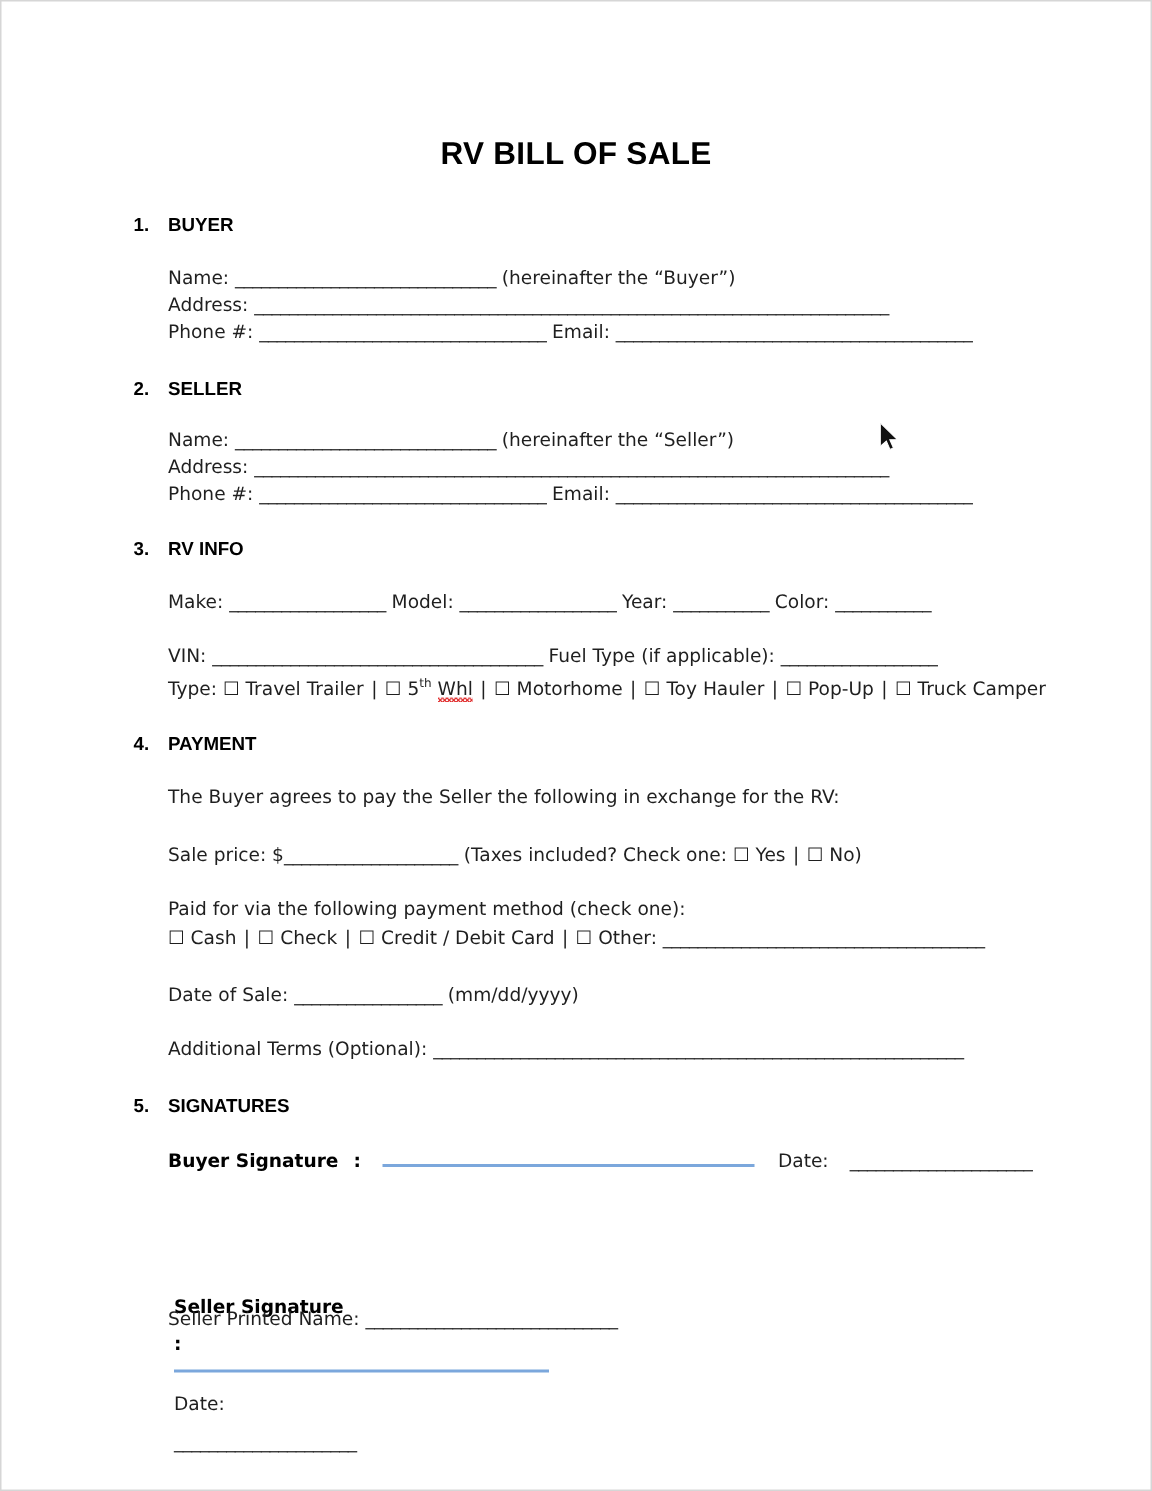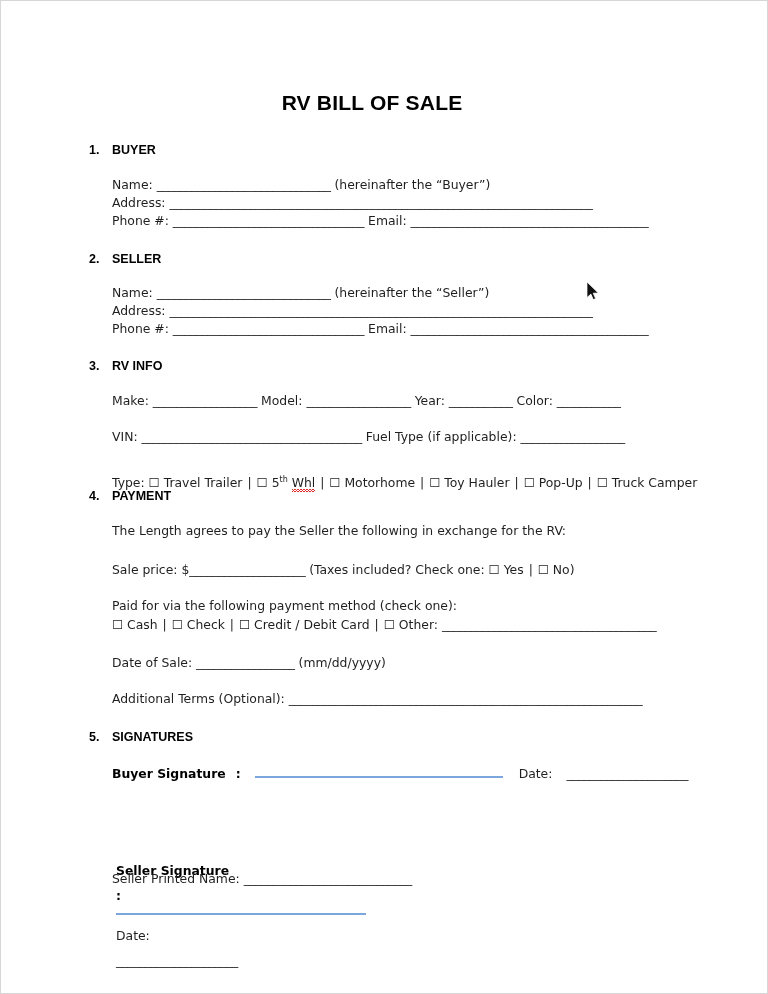--- a/index.html
+++ b/index.html
@@ -23,21 +23,21 @@
     width: 768px;
     height: 994px;
     background: #ffffff;
     border: 1px solid #d6d6d6;
     box-sizing: border-box;
   }
 
   
   .doc-title {
     position: absolute;
-    left: 4px;
+    left: 16px;
     top: 90px;
     width: 734px;
     text-align: center;
     font-family: "Liberation Sans", sans-serif;
     font-weight: bold;
     font-size: 21px;
     letter-spacing: 0.2px;
     color: #000000;
   }
 
@@ -88,21 +88,20 @@
   sup.ord {
     font-size: 8px;
     vertical-align: super;
     line-height: 0;
   }
 
   
   .spell {
     position: relative;
     display: inline-block;
-    margin-top: 24px;
   }
   .spell::after {
     content: "";
     position: absolute;
     left: 0;
     right: 0;
     bottom: -3px;
     height: 3px;
     background-image:
       linear-gradient(45deg, transparent 40%, #e02b2b 40%, #e02b2b 60%, transparent 60%),
@@ -236,21 +235,21 @@
     <span>Pop-Up</span>
     <span class="sep">|</span>
 
     <span class="cb">☐</span>
     <span>Truck Camper</span>
   </div>
 
   <div class="section-num" style="top:488px;">4.</div>
   <div class="section-head section-label" style="top:488px;">PAYMENT</div>
 
-  <div class="row" style="top:524px;">The Length agrees to pay the Seller the following in exchange for the RV:</div>
+  <div class="row" style="top:524px;">The Buyer agrees to pay the Seller the following in exchange for the RV:</div>
 
   <div class="row" style="top:563px;">
     <span>Sale price: $</span><span class="blank">____________________</span>
     <span>(Taxes included? Check one:</span>
     <span class="cb">☐</span>
     <span>Yes</span>
     <span class="sep">|</span>
     <span class="cb">☐</span>
     <span>No)</span>
   </div>

